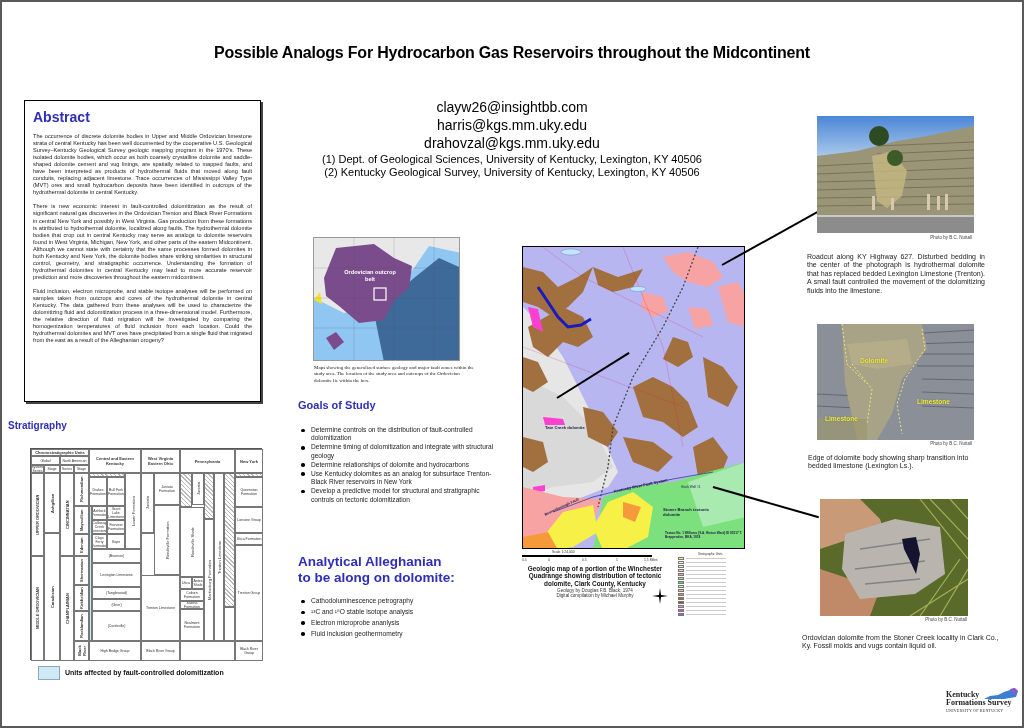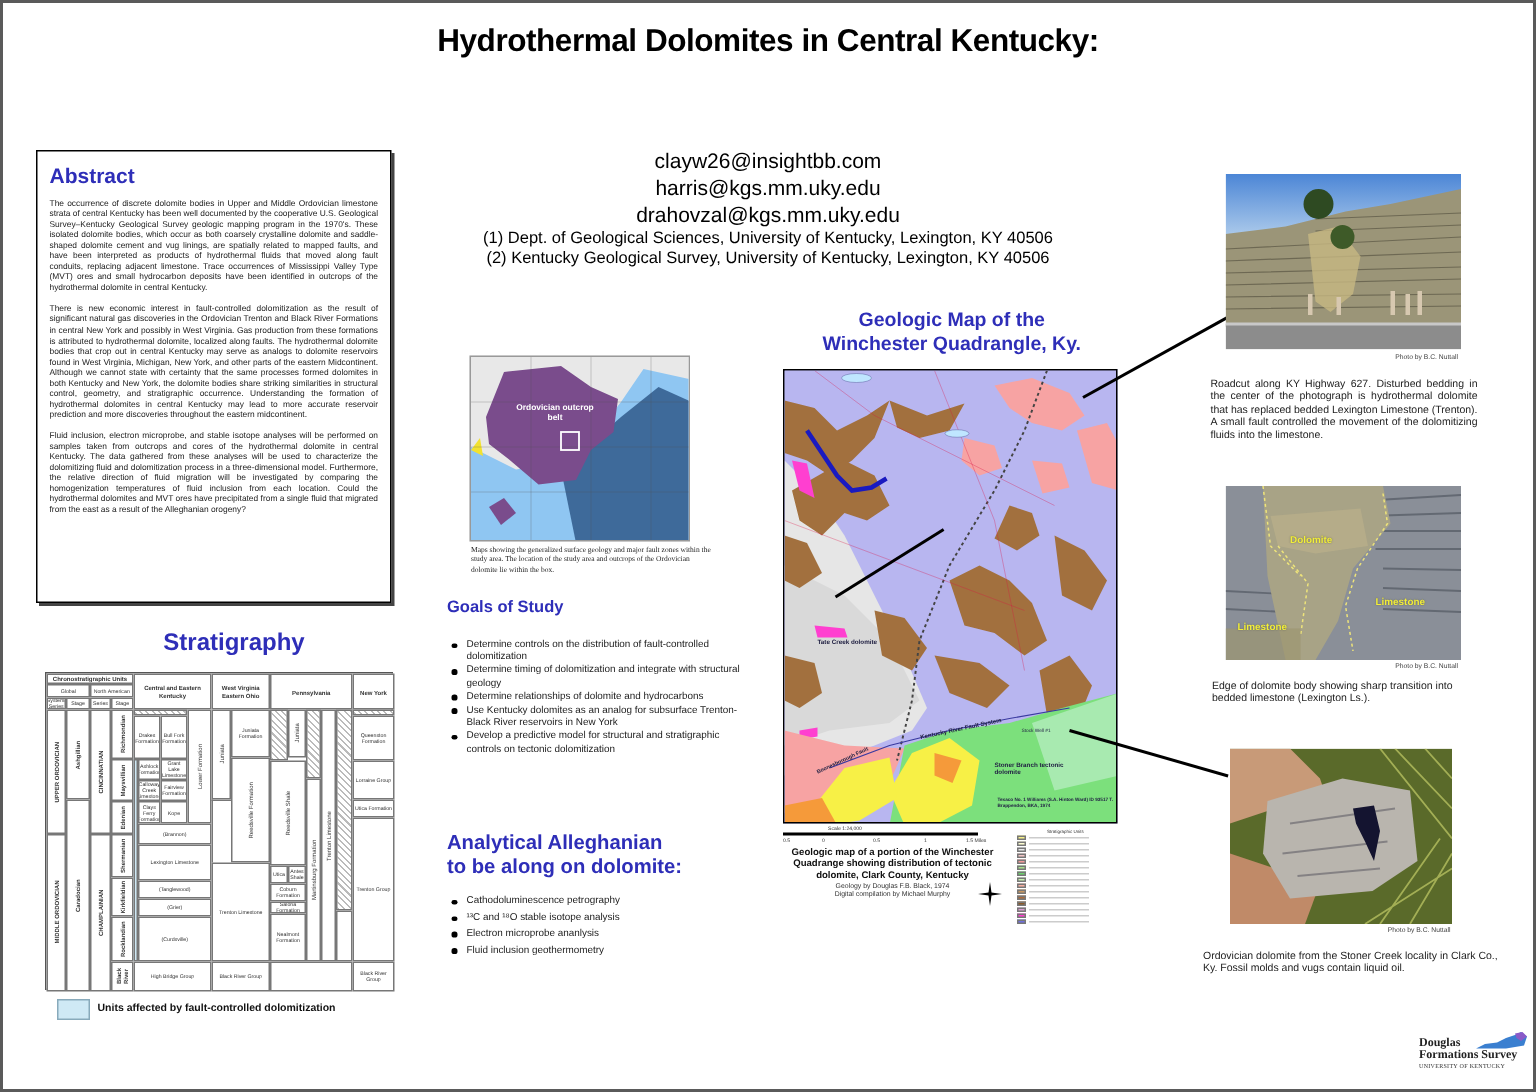--- a/index.html
+++ b/index.html
@@ -12,21 +12,21 @@
   .authors sup { font-size: 9px; }
   .email { position: absolute; left: 0; width: 1020px; text-align: center; font-size: 14px; color: #000; }
   .affil { position: absolute; left: 0; width: 1020px; text-align: center; font-size: 11px; color: #000; }
 
   
   .abstract-box { position: absolute; left: 22px; top: 98px; width: 237px; height: 302px; border: 1px solid #000; box-shadow: 2px 2px 0 #444; padding: 6px 8px; background: #fff; }
   .abstract-title { text-align: left; font-size: 14px; margin-bottom: 8px; margin-top: 2px; }
   .abstract-p { font-size: 5.6px; line-height: 7.05px; text-align: justify; color: #222; margin-bottom: 7px; }
 
   
-  .strat-title { position: absolute; left: 34px; top: 418px; width: 240px; text-align: center; font-size: 16px; }
+  .strat-title { position: absolute; left: 6px; top: 418px; width: 240px; font-size: 10px; }
   .strat-table { position: absolute; left: 28px; top: 446px; width: 232px; height: 212px; border: 1px solid #555; }
   .strat-table .cell { position: absolute; border: 0.5px solid #777; font-size: 3.5px; color: #333; display: flex; align-items: center; justify-content: center; text-align: center; overflow: hidden; background: #fff; }
   .strat-table .vert { writing-mode: vertical-rl; transform: rotate(180deg); font-size: 4px; font-weight: bold; }
   .strat-table .hdr { font-weight: bold; font-size: 4px; }
   .strat-table .dolo { background: #cfe9f5; }
   .strat-table .hatch { background: repeating-linear-gradient(45deg, #bbb 0 1px, #fff 1px 3px); }
   .legend-swatch { position: absolute; left: 36px; top: 664px; width: 22px; height: 14px; background: #cfe9f5; border: 1px solid #8ab; }
   .legend-text { position: absolute; left: 63px; top: 667px; font-size: 7px; font-weight: bold; color: #111; }
 
   
@@ -63,21 +63,21 @@
   .kgs-logo { position: absolute; left: 944px; top: 686px; width: 74px; height: 30px; }
   .kgs-logo .t1 { font-family: "Liberation Serif", serif; font-weight: bold; font-size: 8px; color: #222; line-height: 8px; }
   .kgs-logo .t2 { font-family: "Liberation Serif", serif; font-weight: bold; font-size: 8px; color: #222; line-height: 8px; }
   .kgs-logo .t3 { font-family: "Liberation Serif", serif; font-size: 4px; color: #333; letter-spacing: 0.2px; }
 </style>
 </head>
 <body>
 
 <div class="poster">
 
-  <div class="title">Hydrothermal Dolomites in Central Kentucky:</div>
+  <div class="subtitle">Possible Analogs For Hydrocarbon Gas Reservoirs throughout the Midcontinent</div>
   <div class="email" style="top:97px">clayw26@insightbb.com</div>
   <div class="email" style="top:115px">harris@kgs.mm.uky.edu</div>
   <div class="email" style="top:133px">drahovzal@kgs.mm.uky.edu</div>
   <div class="affil" style="top:151px">(1) Dept. of Geological Sciences, University of Kentucky, Lexington, KY 40506</div>
   <div class="affil" style="top:164px">(2) Kentucky Geological Survey, University of Kentucky, Lexington, KY 40506</div>
 
   <div class="abstract-box">
     <div class="abstract-title blue-head">Abstract</div>
     <p class="abstract-p">The occurrence of discrete dolomite bodies in Upper and Middle Ordovician limestone strata of central Kentucky has been well documented by the cooperative U.S. Geological Survey–Kentucky Geological Survey geologic mapping program in the 1970's. These isolated dolomite bodies, which occur as both coarsely crystalline dolomite and saddle-shaped dolomite cement and vug linings, are spatially related to mapped faults, and have been interpreted as products of hydrothermal fluids that moved along fault conduits, replacing adjacent limestone. Trace occurrences of Mississippi Valley Type (MVT) ores and small hydrocarbon deposits have been identified in outcrops of the hydrothermal dolomite in central Kentucky.</p>
     <p class="abstract-p">There is new economic interest in fault-controlled dolomitization as the result of significant natural gas discoveries in the Ordovician Trenton and Black River Formations in central New York and possibly in West Virginia. Gas production from these formations is attributed to hydrothermal dolomite, localized along faults. The hydrothermal dolomite bodies that crop out in central Kentucky may serve as analogs to dolomite reservoirs found in West Virginia, Michigan, New York, and other parts of the eastern Midcontinent. Although we cannot state with certainty that the same processes formed dolomites in both Kentucky and New York, the dolomite bodies share striking similarities in structural control, geometry, and stratigraphic occurrence. Understanding the formation of hydrothermal dolomites in central Kentucky may lead to more accurate reservoir prediction and more discoveries throughout the eastern midcontinent.</p>
@@ -193,24 +193,20 @@
     <div>Analytical Alleghanian</div>
     <div>to be along on dolomite:</div>
   </div>
   <ul class="bullets" style="left:297px;top:595px;width:200px;">
     <li style="margin-bottom:2.5px">Cathodoluminescence petrography</li>
     <li style="margin-bottom:2.5px">¹³C and ¹⁸O stable isotope analysis</li>
     <li style="margin-bottom:2.5px">Electron microprobe ananlysis</li>
     <li>Fluid inclusion geothermometry</li>
   </ul>
 
-  <div class="geo-title blue-head">
-    <div>Geologic Map of the</div>
-    <div>Winchester Quadrangle, Ky.</div>
-  </div>
   <div class="geo-map">
     <svg width="223" height="303" viewBox="0 0 223 303">
       <rect width="223" height="303" fill="#b8b6f0"></rect>
 
       <path d="M0 60 L20 80 L40 110 L60 150 L80 190 L95 225 L85 240 L60 250 L30 260 L0 270 Z" fill="#e6e6e6"></path>
       <path d="M0 130 L40 150 L70 180 L90 220 L70 235 L30 240 L0 250 Z" fill="#d9d9d9"></path>
 
       <g fill="#a2703e">
         <path d="M0 20 L20 25 L35 40 L55 30 L70 20 L60 45 L45 60 L30 70 L15 60 L0 55 Z"></path>
         <path d="M40 60 L60 70 L70 90 L55 100 L40 95 L25 110 L10 100 L5 80 Z"></path>
@@ -414,18 +410,18 @@
     </svg>
   </div>
   <div class="photo-credit" style="left:895px;top:615px;width:70px;">Photo by B.C. Nuttall</div>
   <div class="photo-caption" style="left:800px;top:632px;width:200px;text-align:left;">Ordovician dolomite from the Stoner Creek locality in Clark Co., Ky. Fossil molds and vugs contain liquid oil.</div>
 
   <div class="kgs-logo">
     <svg style="position:absolute;left:38px;top:0;" width="34" height="12" viewBox="0 0 34 12">
       <path d="M0 11 L6 8 L14 7 L20 4 L26 2 L30 0 L34 3 L32 9 L20 11 Z" fill="#3a7fd0"></path>
       <path d="M26 1 L31 0 L34 3 L30 6 L27 4 Z" fill="#8a5ac8"></path>
     </svg>
-    <div class="t1" style="position:absolute;left:0;top:3px;">Douglas</div>
+    <div class="t1" style="position:absolute;left:0;top:3px;">Kentucky</div>
     <div class="t2" style="position:absolute;left:0;top:11px;">Formations Survey</div>
     <div class="t3" style="position:absolute;left:0;top:20px;">UNIVERSITY OF KENTUCKY</div>
   </div>
 
 </div>
 
 </body></html>

